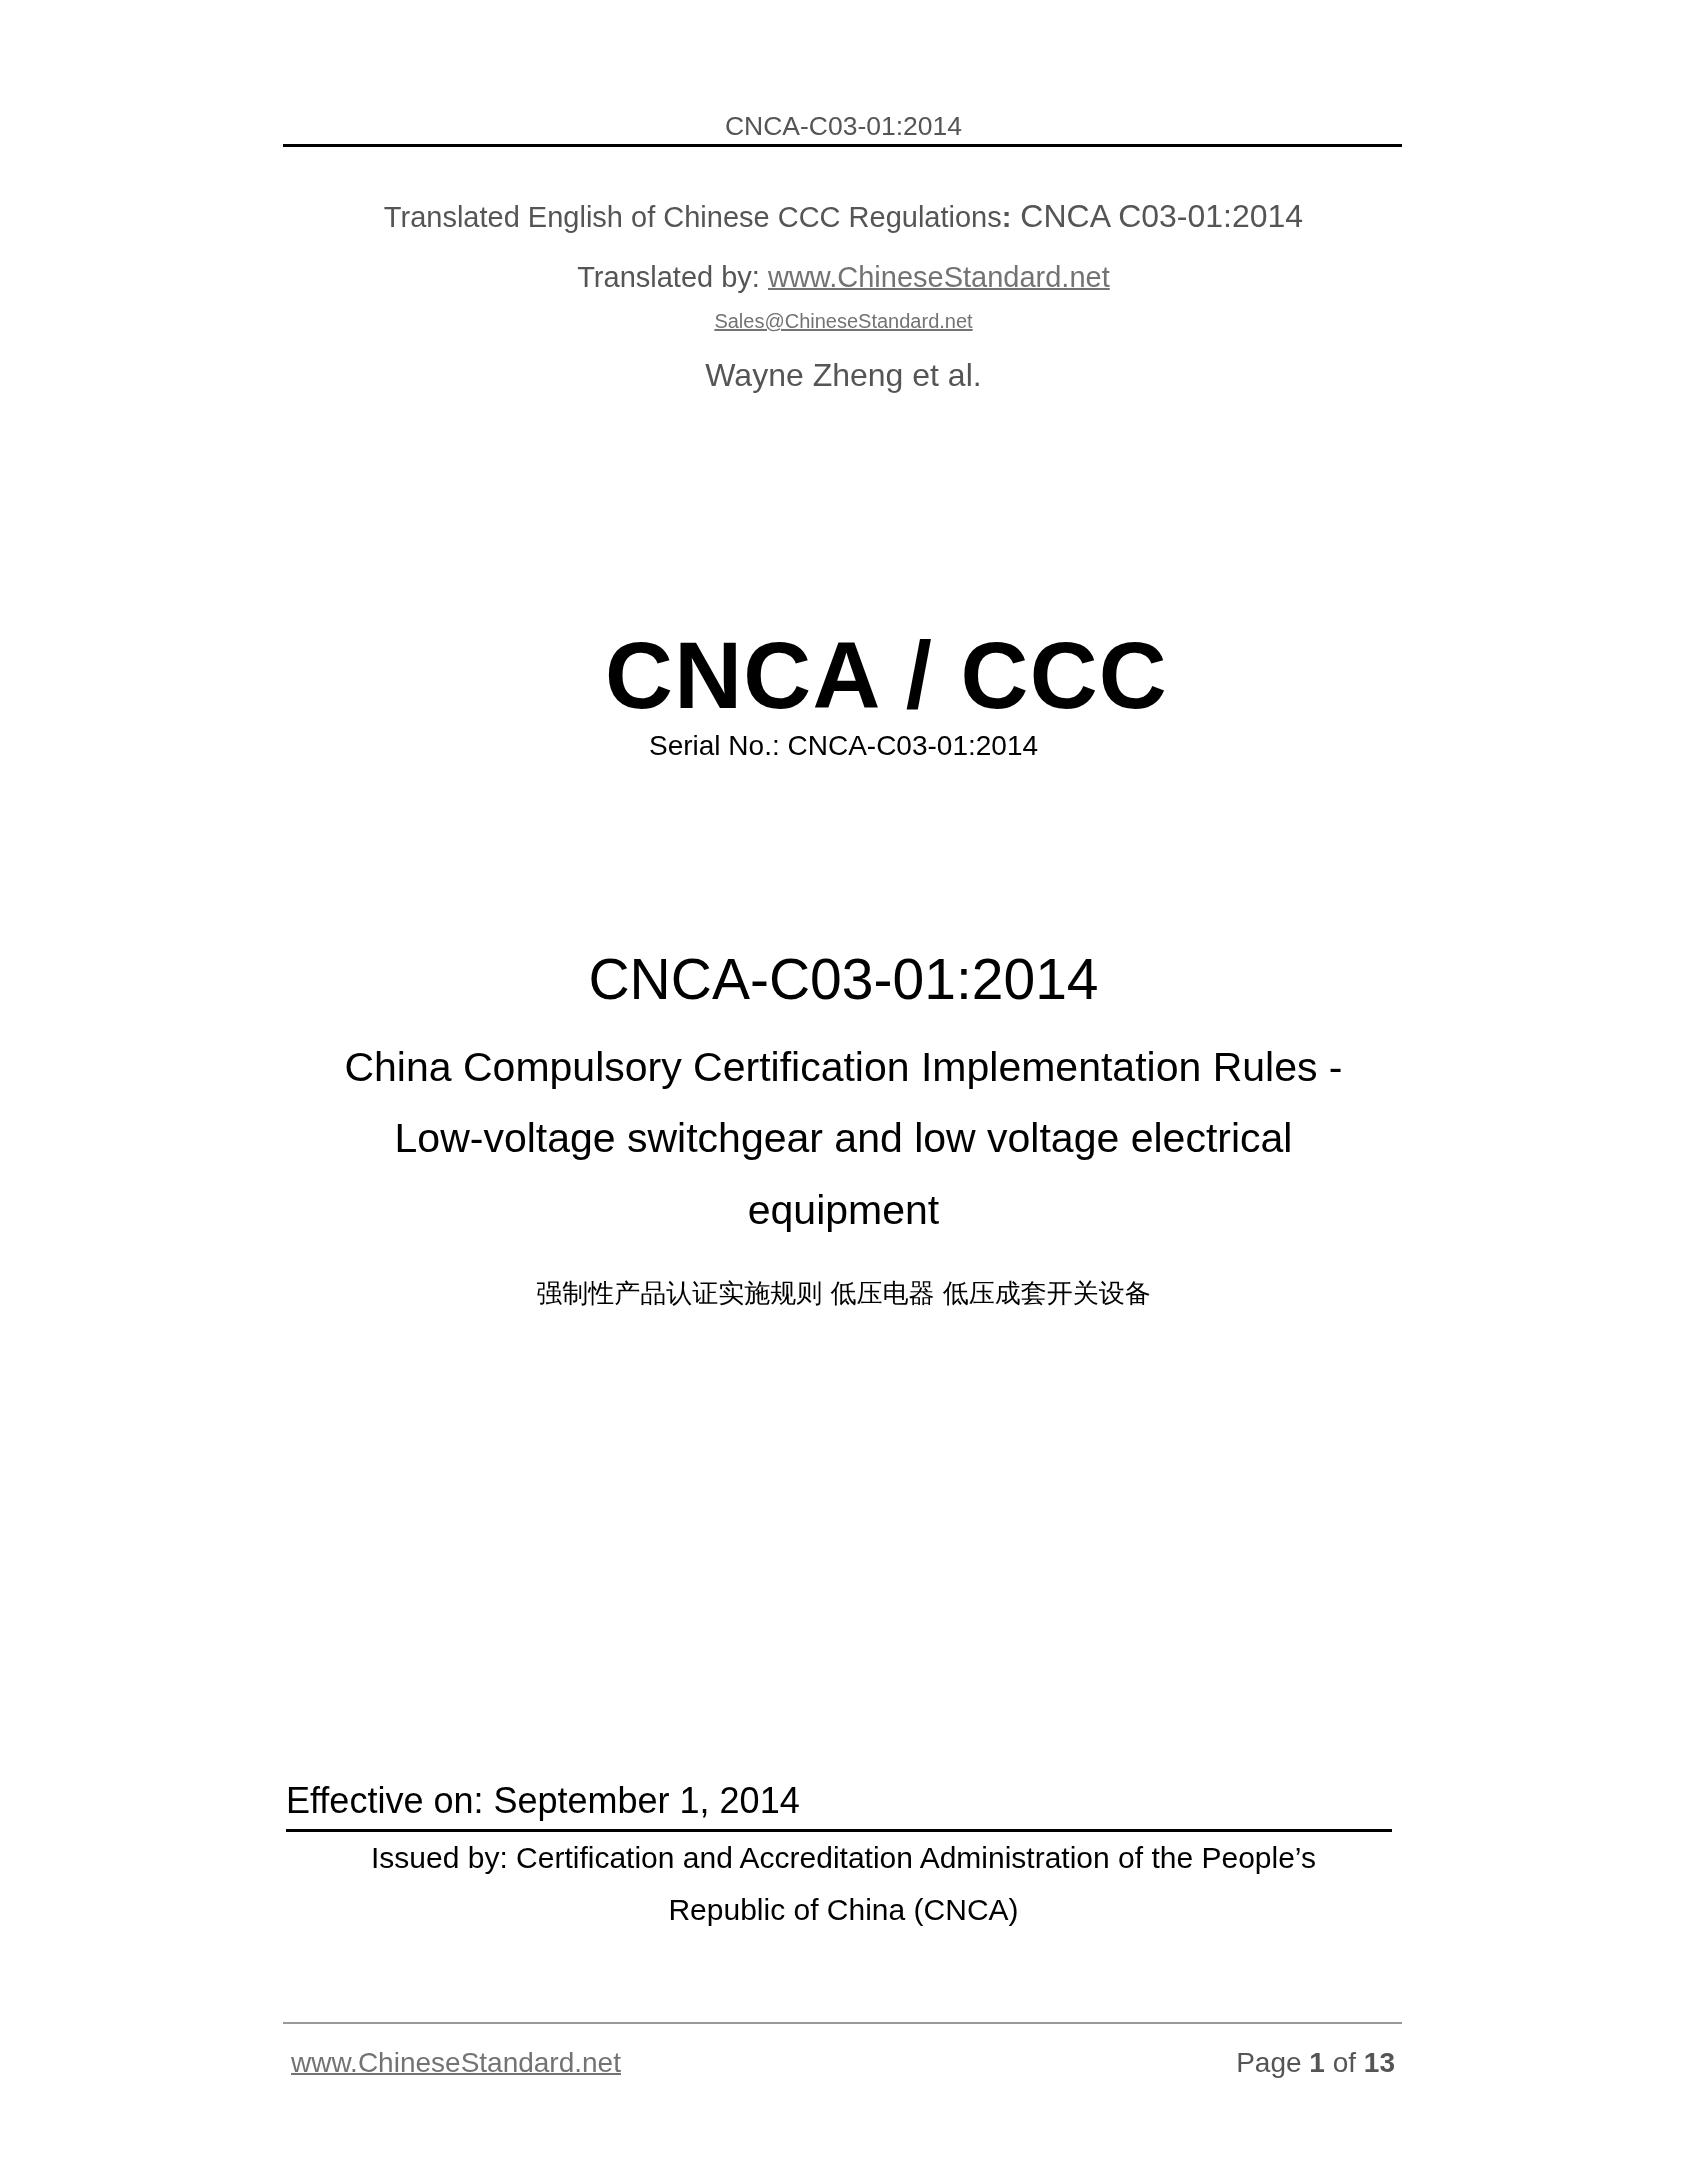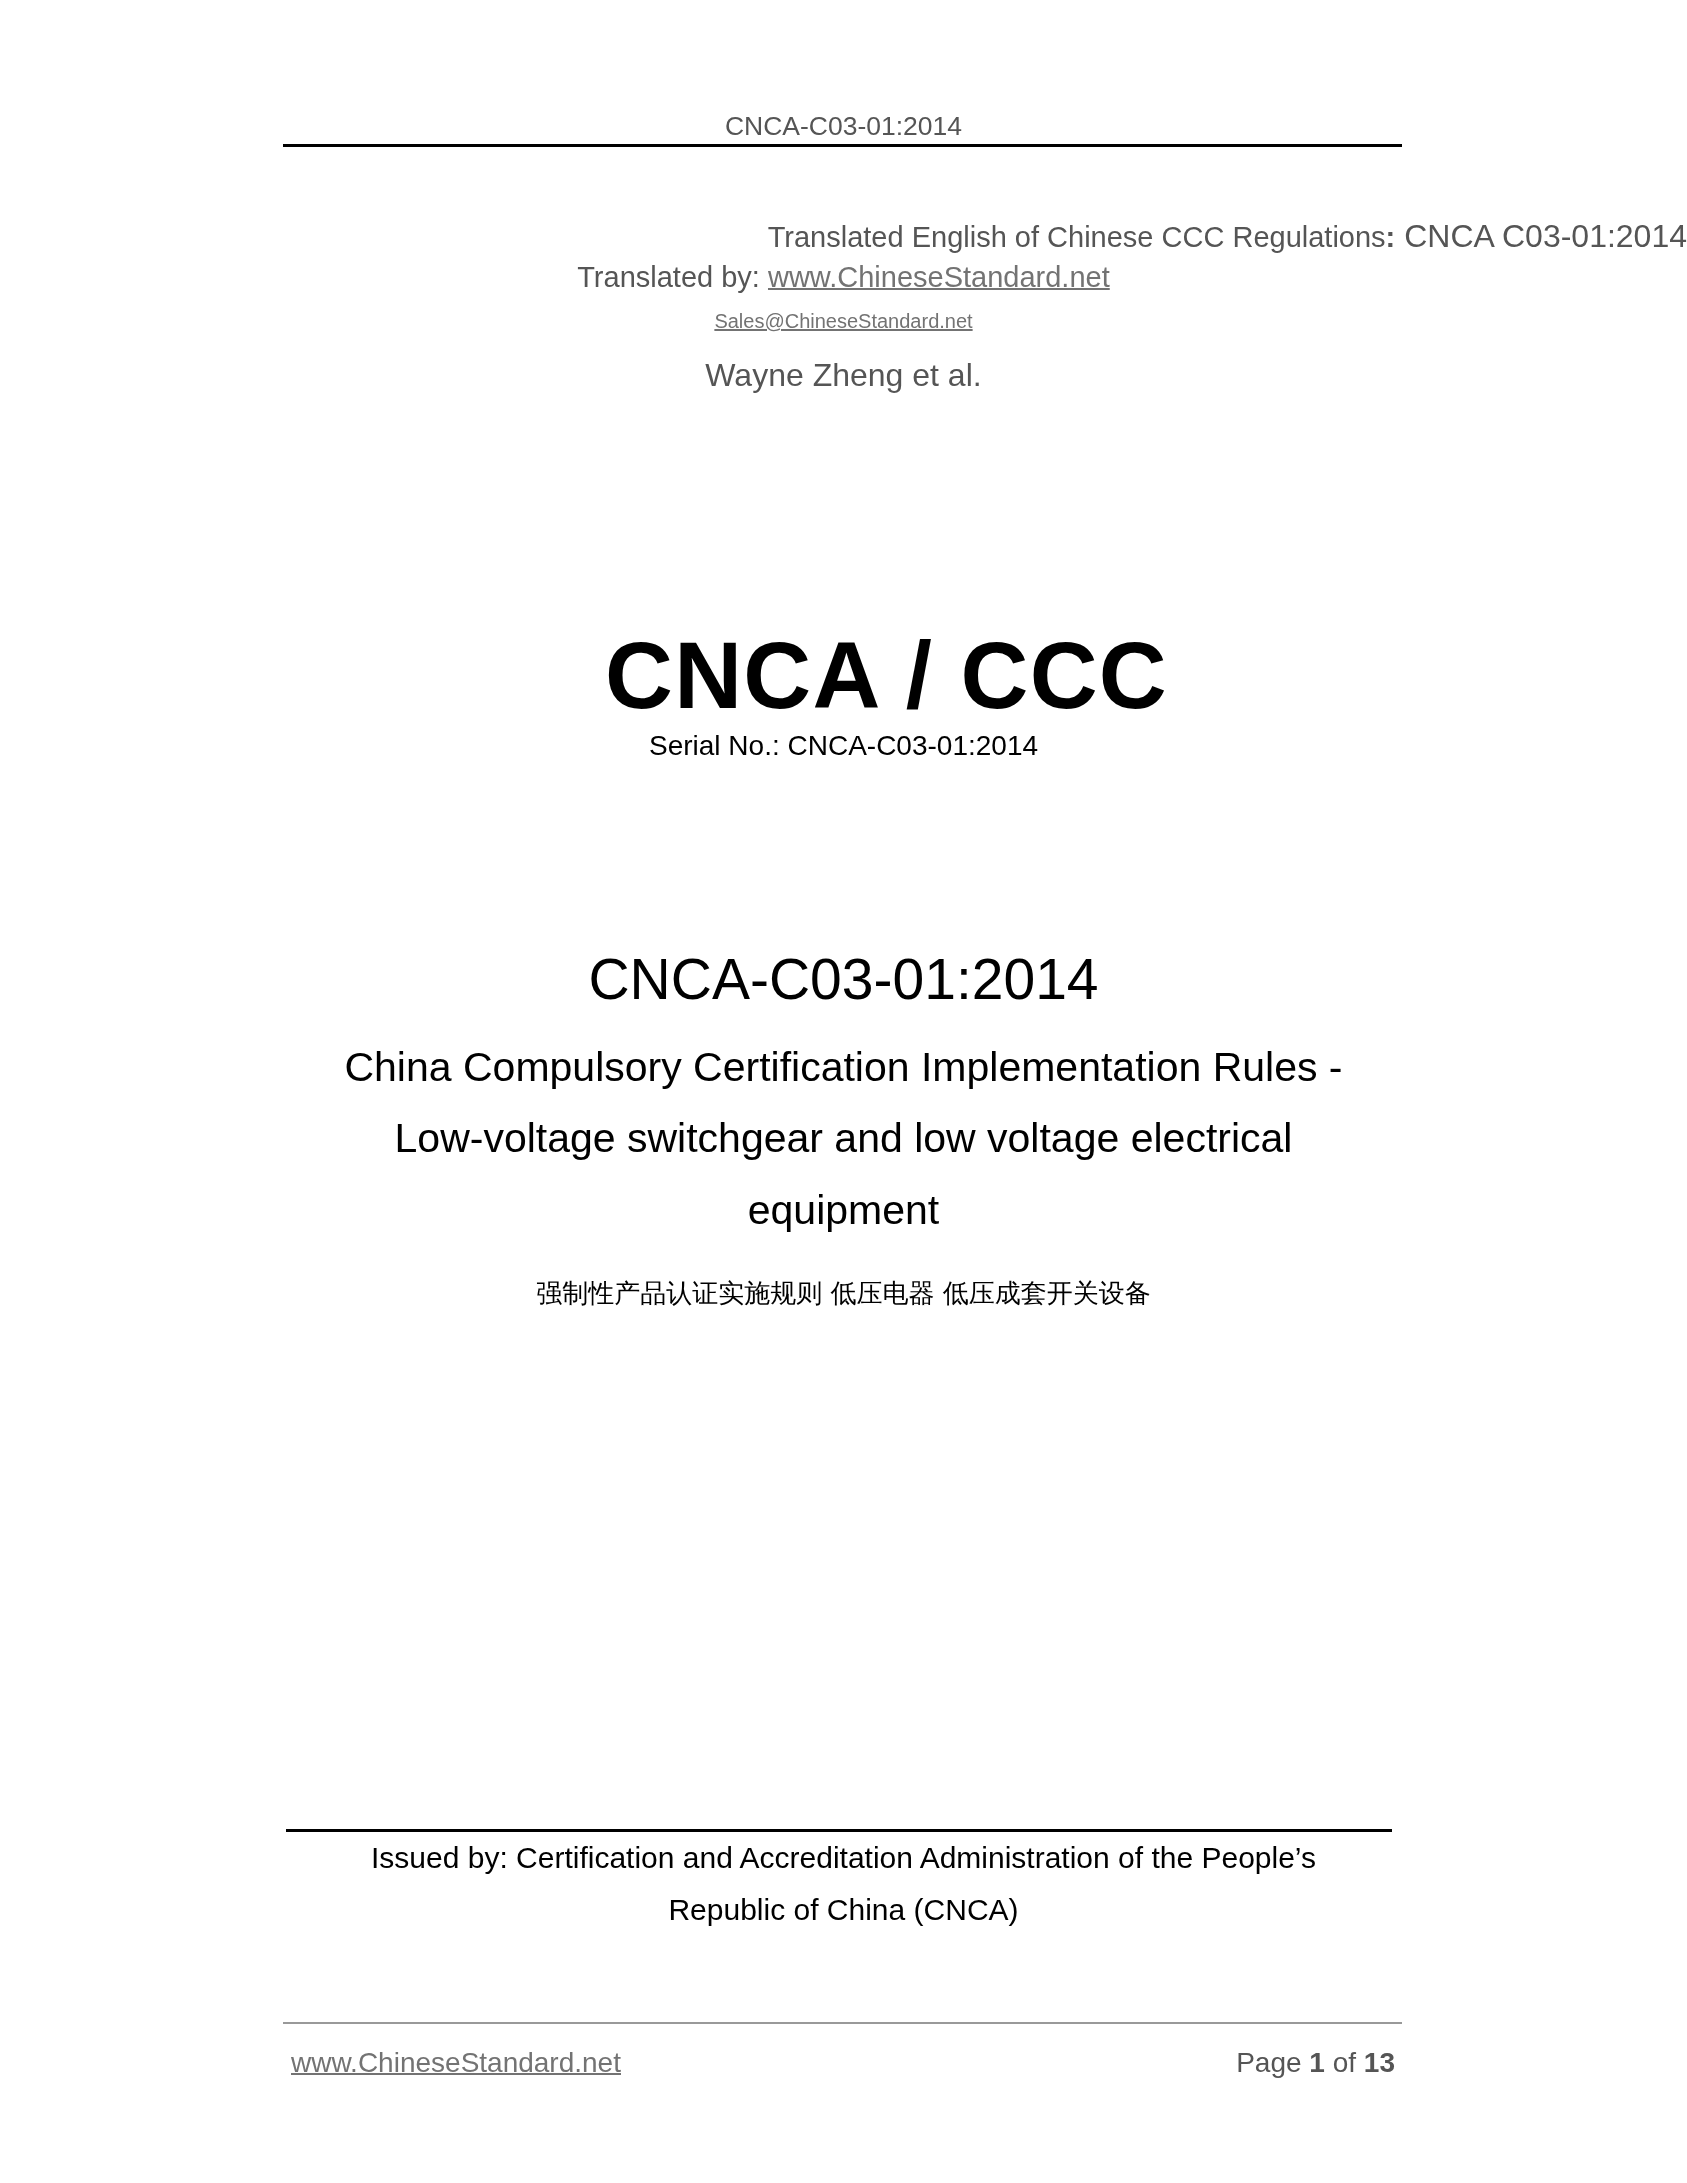--- a/index.html
+++ b/index.html
@@ -2,21 +2,21 @@
 <html style="font-size:10.6px"><head>
 <meta charset="utf-8">
 <style>
   html, body { margin:0; padding:0; background:#ffffff; }
   body { width:1687px; height:2183px; position:relative; overflow:hidden;
          font-family:"Liberation Sans", sans-serif; color:#000; }
   .abs { position:absolute; left:0; width:1687px; text-align:center; white-space:nowrap; }
   .hdr-text { top:111px; font-size:26.5px; color:#555; }
   .hdr-rule { position:absolute; left:283px; width:1119px; top:144px; height:2.6px; background:#000; }
   .gray { color:#555; }
-  .l1 { top:218px; font-size:29px;text-align:right; }
+  .l1 { top:198px; font-size:29px; }
   .l1 .big { font-size:32px; }
   .l2 { top:261px; font-size:29px; }
   .l3 { top:310px; font-size:20px; }
   .l4 { top:357px; font-size:32px; }
   a { color:#737373; text-decoration:underline; text-decoration-thickness:2px; }
   .title { top:622px; font-size:94px; font-weight:bold; letter-spacing:1.3px;padding-left:43px; }
   .serial { top:730px; font-size:28px; }
   .code { top:946px; font-size:57px; }
   .t1 { top:1044px; font-size:41px; }
   .t2 { top:1115px; font-size:41px; }
@@ -49,20 +49,21 @@
 <div class="abs title">CNCA / CCC</div>
 <div class="abs serial">Serial No.: CNCA-C03-01:2014</div>
 
 <div class="abs code">CNCA-C03-01:2014</div>
 <div class="abs t1">China Compulsory Certification Implementation Rules -</div>
 <div class="abs t2">Low-voltage switchgear and low voltage electrical</div>
 <div class="abs t3">equipment</div>
 <div class="abs cn">强制性产品认证实施规则 低压电器 低压成套开关设备</div>
 
 <div class="dates">
+  <span>Effective on: September 1, 2014</span>
 </div>
 <div class="dates-rule"></div>
 
 <div class="abs iss1">Issued by: Certification and Accreditation Administration of the People’s</div>
 <div class="abs iss2">Republic of China (CNCA)</div>
 
 <div class="foot-rule"></div>
 <div class="foot">
   <a>www.ChineseStandard.net</a>
   <span><span>Page </span><b>1</b><span> of </span><b>13</b></span>

